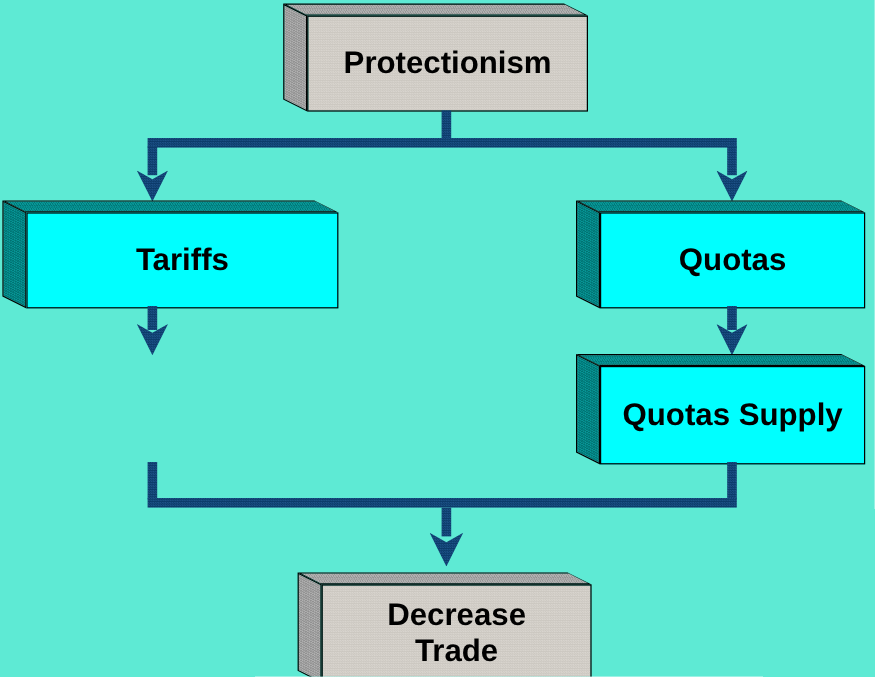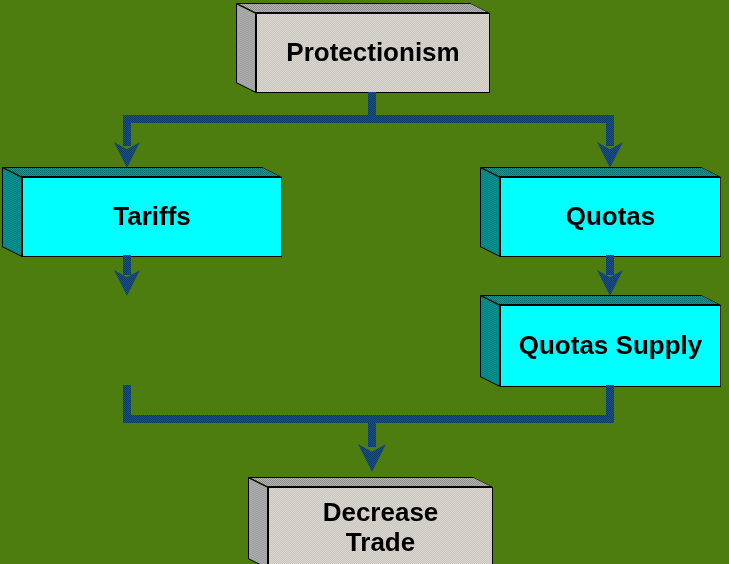--- a/index.html
+++ b/index.html
@@ -1,21 +1,21 @@
 <!DOCTYPE html>
 <html><head>
 <meta charset="utf-8">
 <style>
   html, body { margin: 0; padding: 0; background: #ffffff; }
 
   .stage {
     position: relative;
     width: 729px;
     height: 564px;
-    background: #4d7c0f;
+    background: #5eead4;
     font-family: "Liberation Sans", sans-serif;
     overflow: hidden;
   }
 
   
   .box3d { position: absolute; }
 
   .box3d .side-top {
     position: absolute; left: 0; top: 0;
     width: calc(100% - 20px); height: 10px;

